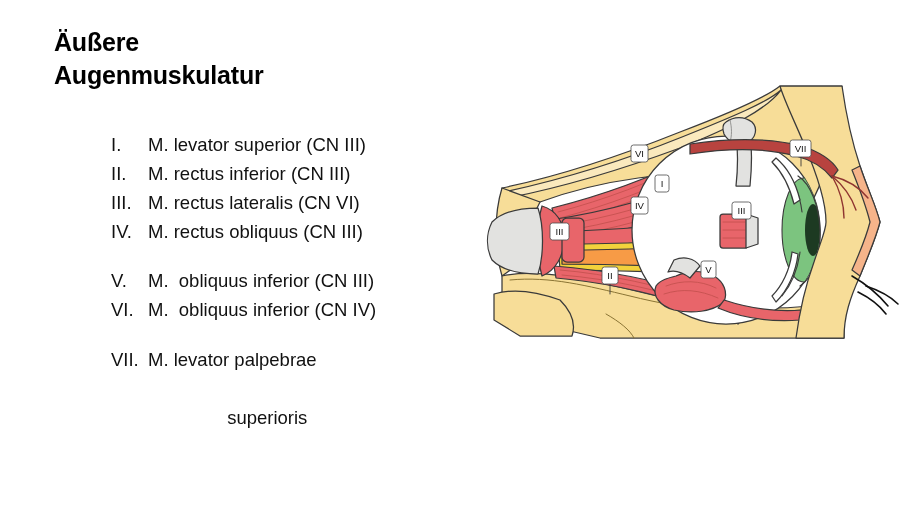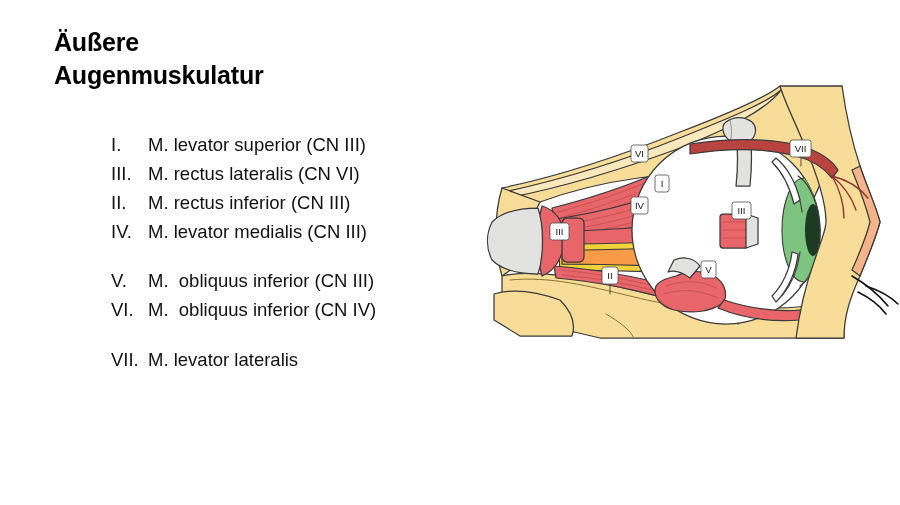--- a/index.html
+++ b/index.html
@@ -104,48 +104,51 @@
 Augenmuskulatur</div>
 
   <div id="muscle-list">
 
     <div class="list-group">
       <div class="list-row">
         <span class="list-num">I.</span>
         <span class="list-text">M. levator superior (CN III)</span>
       </div>
       <div class="list-row">
+        <span class="list-num">II.</span>
+        <span class="list-text">M. rectus inferior (CN III)</span>
+      </div>
+      <div class="list-row">
         <span class="list-num">III.</span>
         <span class="list-text">M. rectus lateralis (CN VI)</span>
       </div>
       <div class="list-row">
-        <span class="list-num">II.</span>
-        <span class="list-text">M. rectus inferior (CN III)</span>
-      </div>
-      <div class="list-row">
         <span class="list-num">IV.</span>
-        <span class="list-text">M. levator medialis (CN III)</span>
+        <span class="list-text">M. rectus obliquus (CN III)</span>
       </div>
     </div>
 
     <div class="list-group gap-before">
       <div class="list-row">
         <span class="list-num">V.</span>
         <span class="list-text">M.  obliquus inferior (CN III)</span>
       </div>
       <div class="list-row">
         <span class="list-num">VI.</span>
         <span class="list-text">M.  obliquus inferior (CN IV)</span>
       </div>
     </div>
 
     <div class="list-group gap-before">
       <div class="list-row">
         <span class="list-num">VII.</span>
-        <span class="list-text">M. levator lateralis</span>
+        <span class="list-text">M. levator palpebrae</span>
+      </div>
+      <div class="list-cont">
+        <span class="indent">superioris</span>
       </div>
     </div>
 
   </div>
 
   <div id="eye-figure">
     <svg width="432" height="262" viewBox="0 0 432 262" xmlns="http://www.w3.org/2000/svg">
 
       <defs>
         <clipPath id="globeClip">

